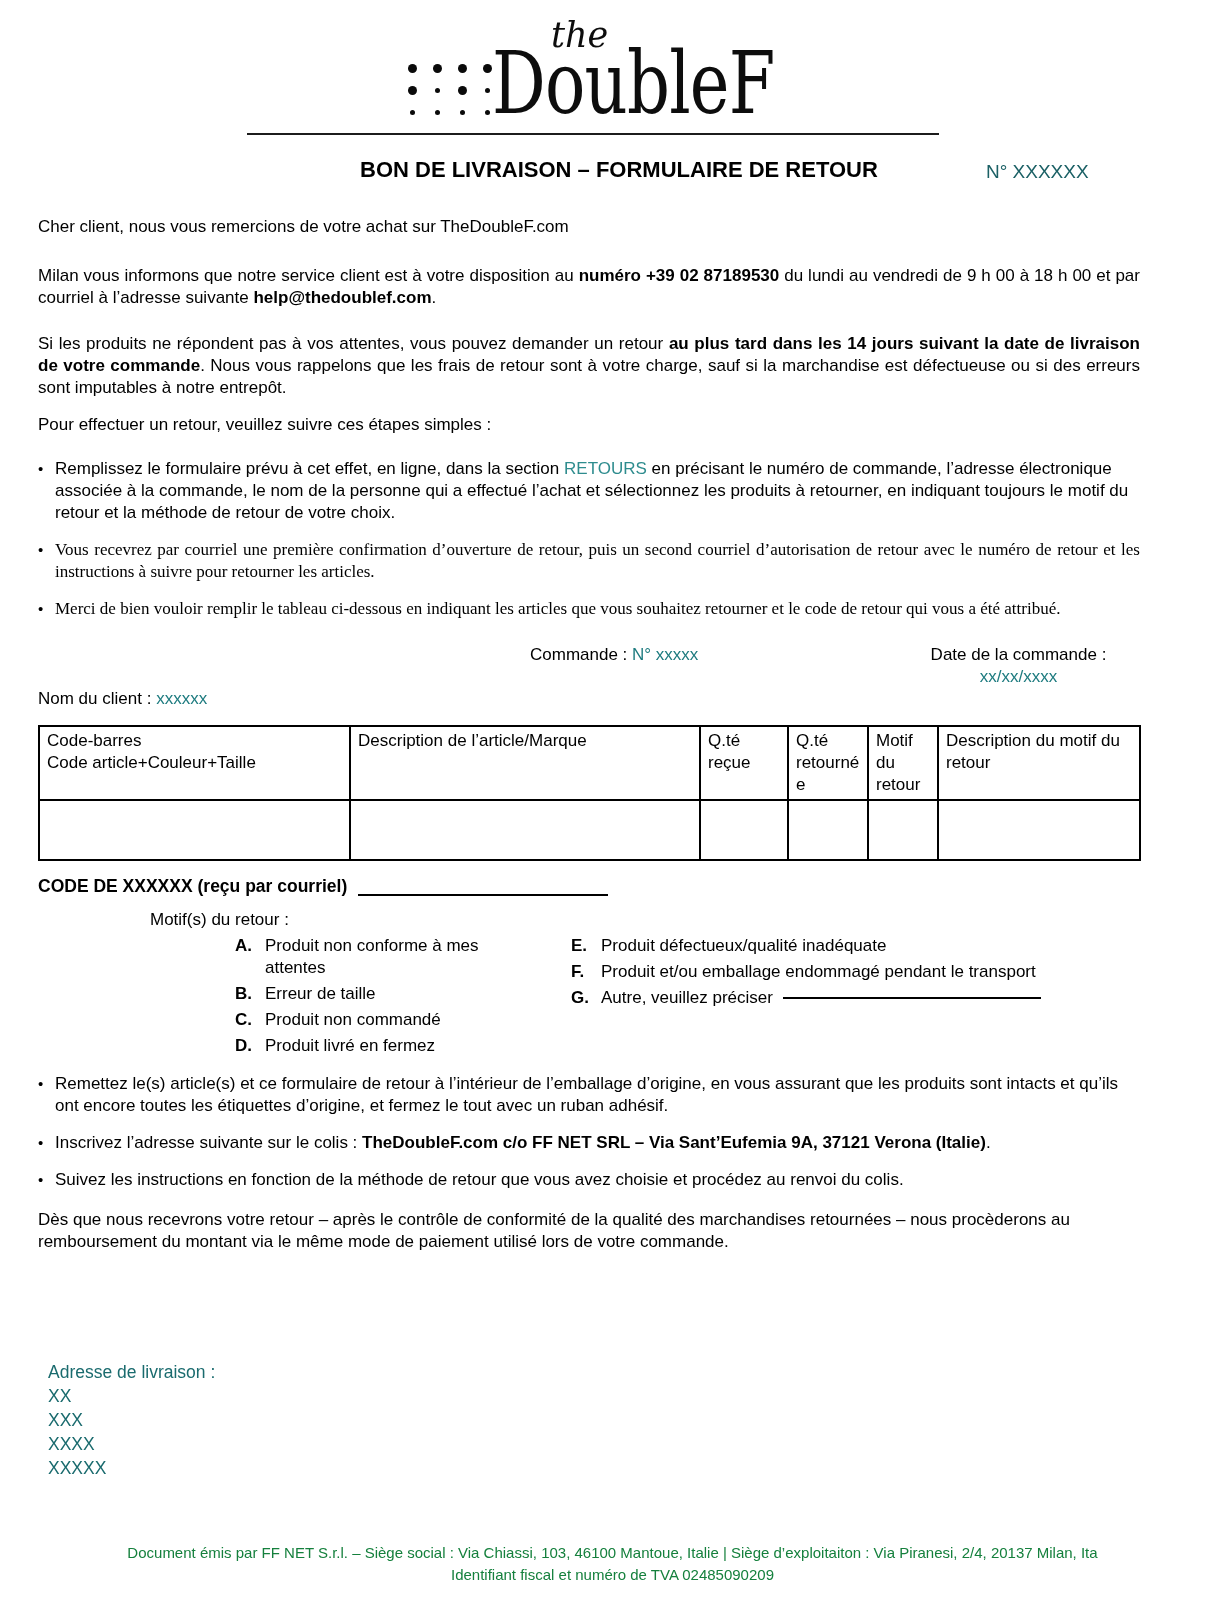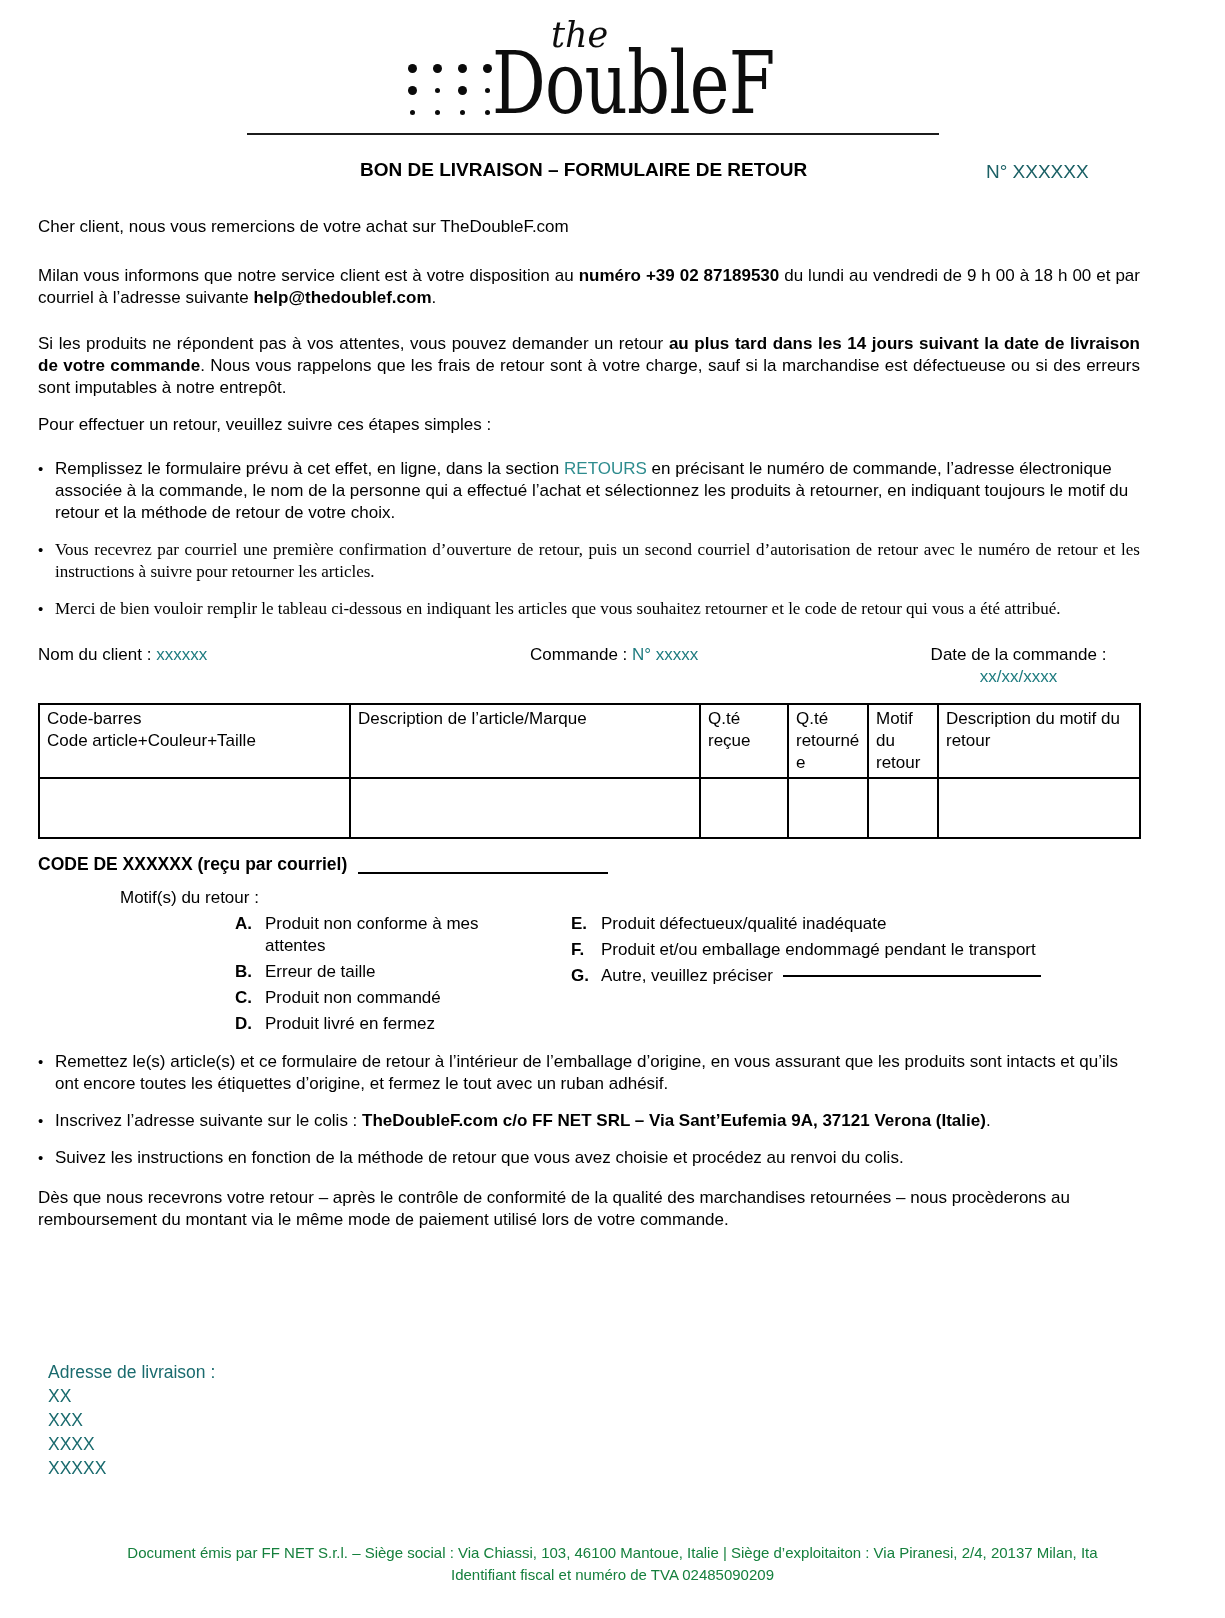--- a/index.html
+++ b/index.html
@@ -7,51 +7,51 @@
   .page{position:absolute;inset:0;font-size:17px;line-height:22px;padding-left:24px;}
 
   
   .logo-dots{position:absolute;left:400px;top:57px;display:grid;grid-template-columns:repeat(4,25px);grid-auto-rows:22px;}
   .logo-dots span{place-self:center;background:#0a0a0a;border-radius:50%;}
   .logo-dots .dl{width:9px;height:9px;}
   .logo-dots .ds{width:5px;height:5px;}
   .logo-word{position:absolute;left:492px;top:40px;font-family:"DejaVu Serif","Liberation Serif",serif;font-size:86px;line-height:1;transform:scaleX(.78);transform-origin:left top;letter-spacing:-1px;color:#0d0d0d;}
   .logo-the{position:absolute;left:551px;top:18px;font-family:"DejaVu Serif","Liberation Serif",serif;font-style:italic;font-size:35px;line-height:1;color:#0d0d0d;}
   .header-rule{position:absolute;left:247px;top:133px;width:692px;border-top:2.5px solid #1c1c1c;}
-  .doc-title{position:absolute;left:360px;top:159px;font-size:19px;font-weight:bold;white-space:nowrap;}
+  .doc-title{position:absolute;left:360px;top:159px;font-size:22px;font-weight:bold;white-space:nowrap;}
   .doc-number{position:absolute;left:986px;top:161px;font-size:19px;color:#1b6065;white-space:nowrap;}
 
   
   .content{position:absolute;top:216px;left:38px;width:1102px;}
   .content p{margin:0;}
   .p-greeting{margin-bottom:27px !important;}
   .p-service{margin-bottom:24px !important;text-align:justify;}
   .p-policy{margin-bottom:15px !important;text-align:justify;}
   .p-stepsintro{margin-bottom:22px !important;}
   .b{font-weight:bold;}
 
   .bullet{display:flex;margin-bottom:15px;}
   .bdot{width:17px;flex:none;font-size:15px;line-height:22px;}
   .btxt{flex:1;}
   .btxt.just{text-align:justify;font-family:Liberation Serif, serif;}
 
   .fields{display:flex;margin-top:24px;}
-  .f1{width:492px;}
+  .f1{width:492px;margin-top:44px;}
   .f2{width:367px;}
   .f3{flex:1;text-align:center;}
   .teal{color:#1f7c80;}
 
   table.ret{border-collapse:collapse;table-layout:fixed;width:1101px;margin-top:15px;}
   table.ret th,table.ret td{border:2px solid #000;padding:3px 7px;text-align:left;vertical-align:top;font-weight:normal;font-size:17px;line-height:22px;overflow-wrap:anywhere;}
   table.ret td{height:52px;}
 
   .code-row{margin-top:14px;font-weight:bold;font-size:17.5px;}
   .code-blank{display:inline-block;width:250px;border-bottom:2.5px solid #000;height:1em;margin-left:6px;vertical-align:-4px;}
 
-  .motifs-label{margin-top:12px;margin-left:82px;}
+  .motifs-label{margin-top:12px;margin-left:112px;}
   .motifs{display:flex;margin-top:4px;}
   .m-left{margin-left:197px;width:336px;flex:none;}
   .m-right{flex:1;}
   .m-item{display:flex;margin-bottom:4px;}
   .m-code{font-weight:bold;width:30px;flex:none;}
   .m-text{flex:1;}
   .m-left .m-text{max-width:215px;}
   .m-fill{display:inline-block;width:258px;border-bottom:2.5px solid #000;height:2px;margin-left:10px;vertical-align:4px;}
 
   .closing-block{margin-top:12px;}

